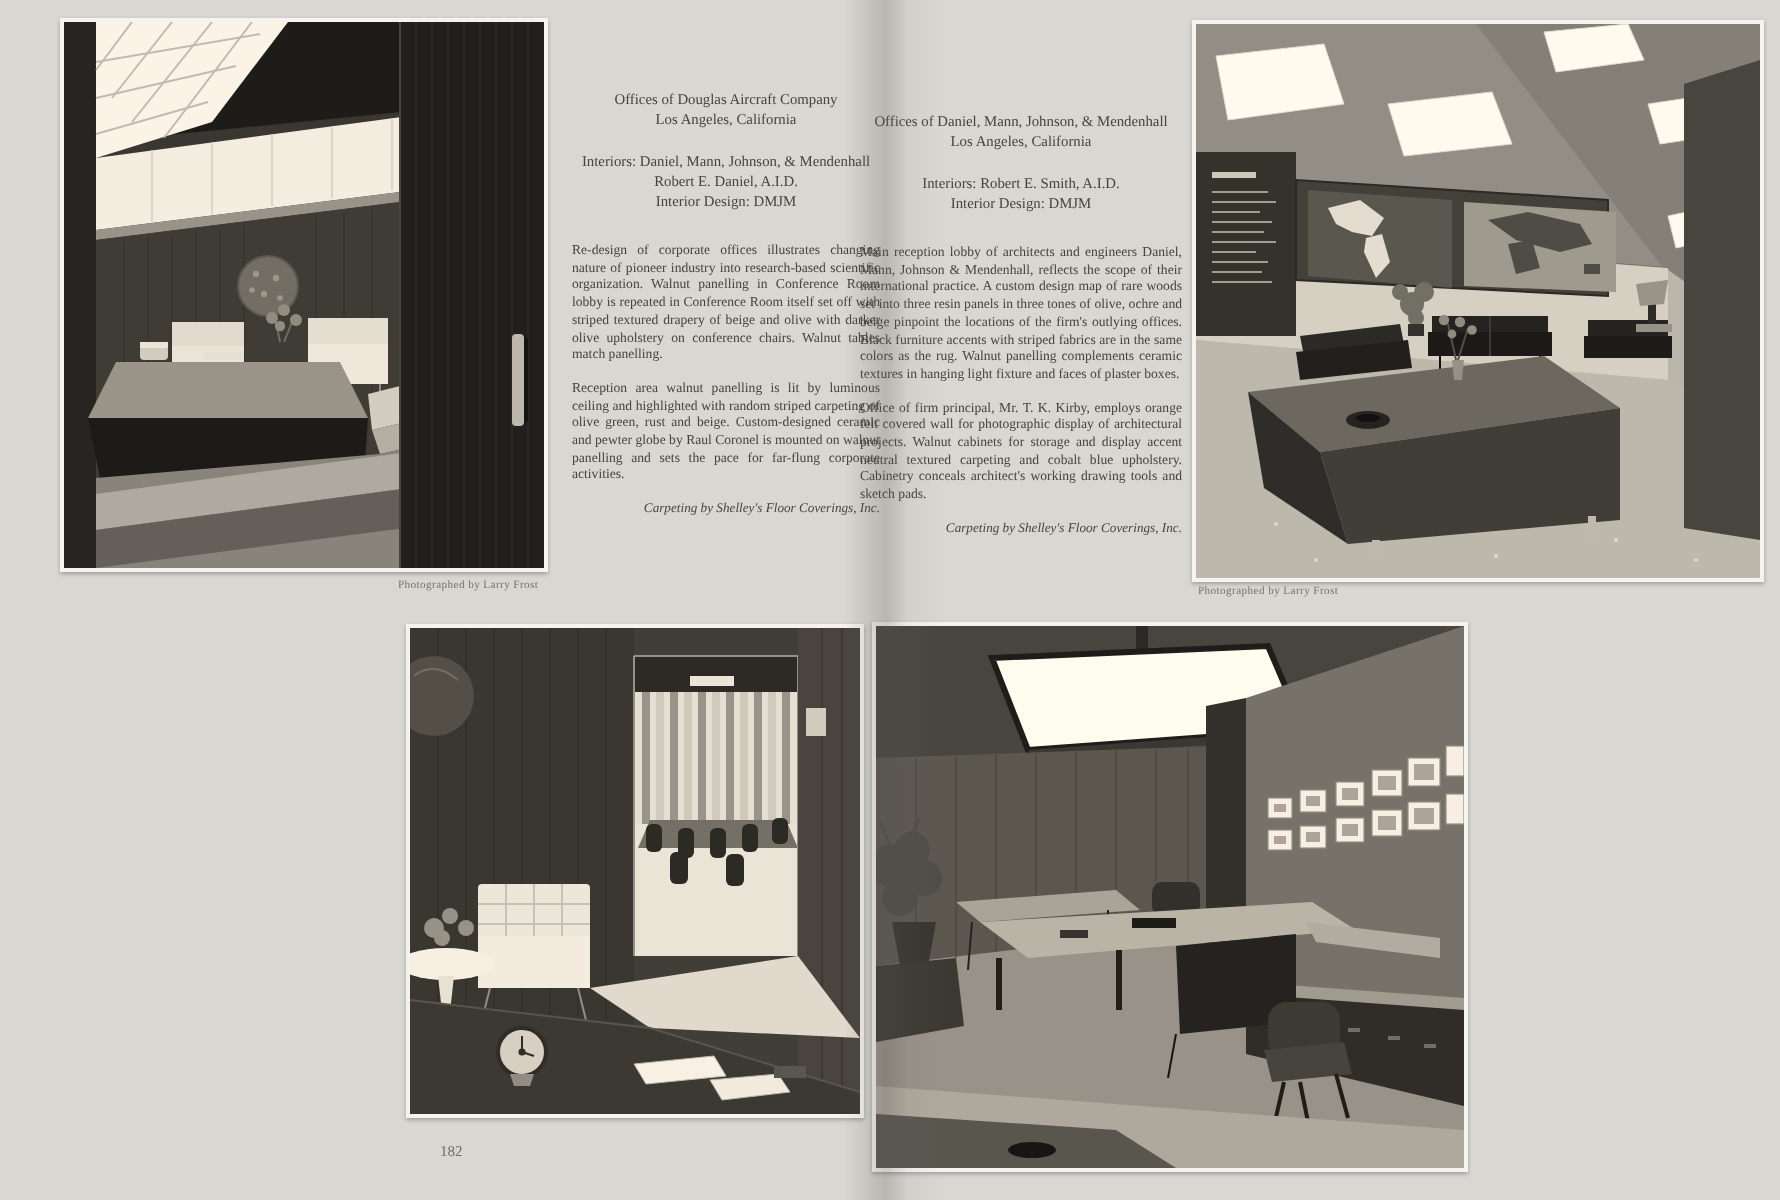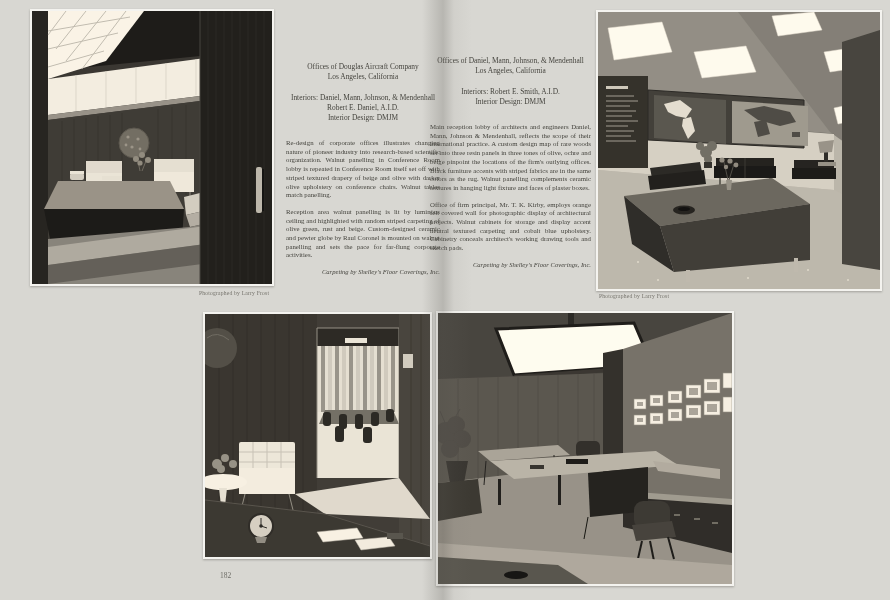--- a/index.html
+++ b/index.html
@@ -131,21 +131,21 @@
           <line x1="224" y1="0" x2="224" y2="273"></line>
             <line x1="232" y1="0" x2="232" y2="273"></line>
         </g>
         <line x1="168" y1="0" x2="168" y2="273" stroke="#45423c"></line>
         <rect x="224" y="156" width="6" height="46" rx="2" fill="#b2afa7"></rect>
         <rect x="230" y="158" width="2" height="42" fill="#141311"></rect>
       </g>
     </svg>
   </div>
 
-  <div class="article" style="left:286px;top:62px;width:154px;">
+  <div class="article" style="left:286px;top:45px;width:154px;">
     <div class="hline">Offices of Douglas Aircraft Company</div>
     <div class="hline">Los Angeles, California</div>
     <div class="credits">
       <div class="hline">Interiors: Daniel, Mann, Johnson, &amp; Mendenhall</div>
       <div class="hline">Robert E. Daniel, A.I.D.</div>
       <div class="hline">Interior Design: DMJM</div>
     </div>
     <div class="paras">
       <p>Re-design of corporate offices illustrates changing nature of pioneer industry into research-based scientific organization. Walnut panelling in Conference Room lobby is repeated in Conference Room itself set off with striped textured drapery of beige and olive with darker olive upholstery on conference chairs. Walnut tables match panelling.</p>
       <p>Reception area walnut panelling is lit by luminous ceiling and highlighted with random striped carpeting of olive green, rust and beige. Custom-designed ceramic and pewter globe by Raul Coronel is mounted on walnut panelling and sets the pace for far-flung corporate activities.</p>

